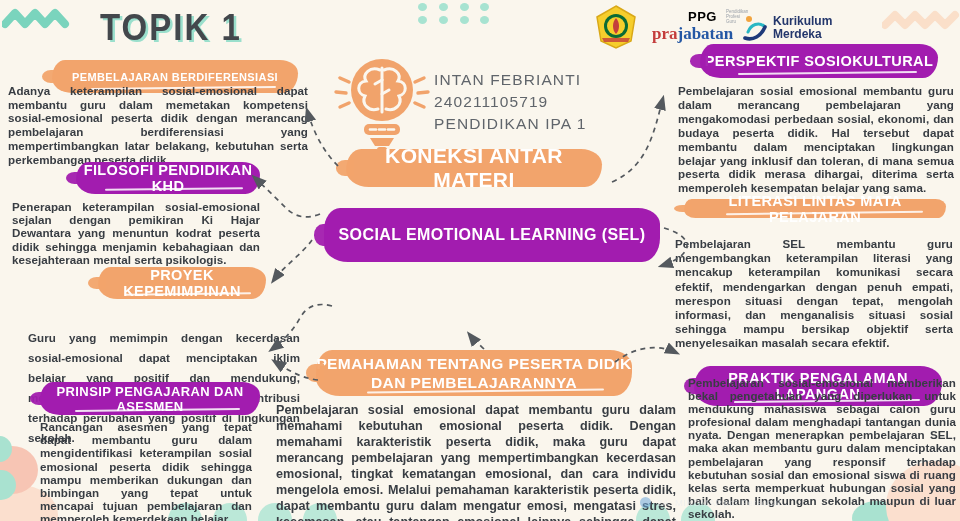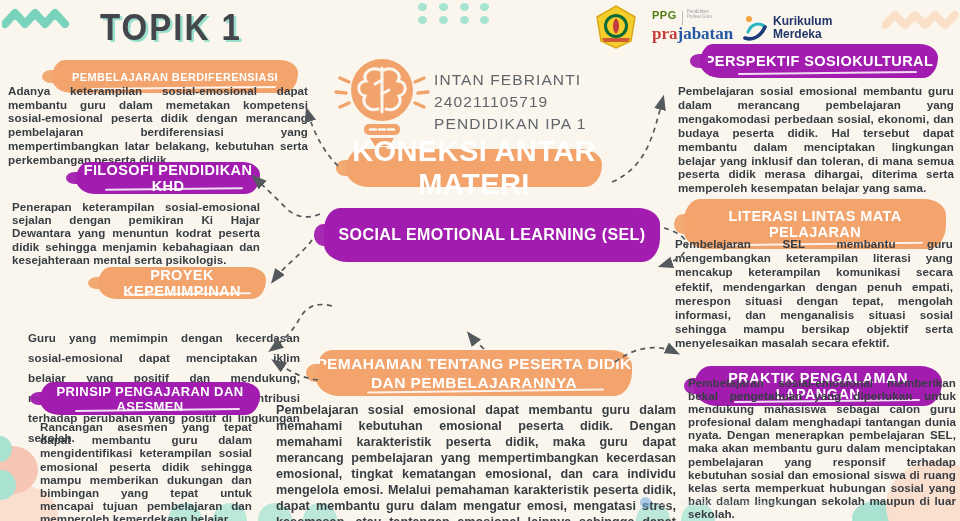--- a/index.html
+++ b/index.html
@@ -32,21 +32,21 @@
   
   .sec-body{position:absolute;font-weight:bold;color:#383D43;text-align:justify;
         font-size:11.6px;line-height:13.6px;letter-spacing:.05px;}
 
   
   #who{left:434px;top:69px;color:#60656B;font-size:15.5px;line-height:22px;letter-spacing:1.1px;}
 
   
   #ppg{left:652px;top:9px;width:96px;}
   #ppg .row1{display:flex;align-items:flex-start;}
-  #ppg .ppg-txt{color:#4d7c0f;font-weight:bold;font-size:11px;letter-spacing:.5px;}
+  #ppg .ppg-txt{color:#000000;font-weight:bold;font-size:13px;letter-spacing:.5px;margin-left:36px;}
   #ppg .div{width:1px;height:14px;background:#B9BDC4;margin:2px 4px 0 5px;}
   #ppg .sub{font-size:4.5px;color:#9AA0A8;line-height:5px;width:30px;}
   #ppg .row2{font-family:"Liberation Serif",serif;font-weight:bold;font-size:17px;margin-top:-1px;}
   #ppg .pra{color:#C43D3C;} #ppg .jab{color:#2457A4;}
   #km{left:742px;top:14px;display:flex;align-items:center;}
   #km .txt{color:#23366B;font-weight:bold;font-size:12px;line-height:13px;margin-left:5px;}
 
   
   #wm{left:640px;top:497px;display:flex;align-items:flex-start;opacity:.55;}
   #wm .dot{width:11px;height:11px;border-radius:50%;background:#6FA8DC;margin-right:6px;}
@@ -145,21 +145,21 @@
   <path d="M36,88 L60,88 L55,96 L41,96 Z" fill="#F1A36B"></path>
   <rect x="43" y="97" width="10" height="5" rx="2.5" fill="#F1A36B"></rect>
 </svg>
 
 <div id="who" class="abs">
   <div>INTAN FEBRIANTI</div>
   <div>240211105719</div>
   <div>PENDIDIKAN IPA 1</div>
 </div>
 
-<div class="tape orange" style="left:346px;top:149px;width:256px;height:38px;font-size:29px;align-items:flex-end;">
+<div class="tape orange" style="left:346px;top:149px;width:256px;height:38px;font-size:21px;align-items:flex-end;">
   <span>KONEKSI ANTAR MATERI</span>
 </div>
 <div class="tape teal" style="left:324px;top:208px;width:336px;height:54px;font-size:16px;">
   <span>SOCIAL EMOTIONAL LEARNING (SEL)</span>
 </div>
 
 <div class="tape orange u" style="left:52px;top:60px;width:246px;height:33px;font-size:11px;">
   <span>PEMBELAJARAN BERDIFERENSIASI</span>
 </div>
 <div class="sec-body" style="left:8px;top:84px;width:300px;line-height:13.7px;">Adanya keterampilan sosial-emosional dapat membantu guru dalam memetakan kompetensi sosial-emosional peserta didik dengan merancang pembelajaran berdiferensiasi yang mempertimbangkan latar belakang, kebutuhan serta perkembangan peserta didik.</div>
@@ -177,21 +177,21 @@
 <div class="tape teal u" style="left:40px;top:382px;width:220px;height:33px;font-size:13px;">
   <span>PRINSIP PENGAJARAN DAN ASESMEN</span>
 </div>
 <div class="sec-body" style="left:40px;top:420px;width:212px;line-height:13.2px;">Rancangan asesmen yang tepat dapat membantu guru dalam mengidentifikasi keterampilan sosial emosional peserta didik sehingga mampu memberikan dukungan dan bimbingan yang tepat untuk mencapai tujuan pembelajaran dan memperoleh kemerdekaan belajar</div>
 
 <div class="tape teal u" style="left:700px;top:44px;width:238px;height:34px;font-size:14.5px;">
   <span>PERSPEKTIF SOSIOKULTURAL</span>
 </div>
 <div class="sec-body" style="left:678px;top:84px;width:276px;line-height:13.9px;">Pembelajaran sosial emosional membantu guru dalam merancang pembelajaran yang mengakomodasi perbedaan sosial, ekonomi, dan budaya peserta didik. Hal tersebut dapat membantu dalam menciptakan lingkungan belajar yang inklusif dan toleran, di mana semua peserta didik merasa dihargai, diterima serta memperoleh kesempatan belajar yang sama.</div>
 
-<div class="tape orange u" style="left:684px;top:199px;width:262px;height:50px;font-size:14.5px;">
+<div class="tape orange u" style="left:684px;top:199px;width:262px;height:19px;font-size:14.5px;">
   <span>LITERASI LINTAS MATA PELAJARAN</span>
 </div>
 <div class="sec-body" style="left:675px;top:237px;width:278px;line-height:14.2px;">Pembelajaran SEL membantu guru mengembangkan keterampilan literasi yang mencakup keterampilan komunikasi secara efektif, mendengarkan dengan penuh empati, merespon situasi dengan tepat, mengolah informasi, dan menganalisis situasi sosial sehingga mampu bersikap objektif serta menyelesaikan masalah secara efektif.</div>
 
 <div class="tape teal u" style="left:694px;top:338px;width:248px;height:40px;font-size:14.5px;margin-top:28px;">
   <span>PRAKTIK PENGALAMAN LAPANGAN</span>
 </div>
 <div class="sec-body" style="left:688px;top:376px;width:268px;line-height:13.1px;">Pembelajaran sosial-emosional memberikan bekal pengetahuan yang diperlukan untuk mendukung mahasiswa sebagai calon guru profesional dalam menghadapi tantangan dunia nyata. Dengan menerapkan pembelajaran SEL, maka akan membantu guru dalam menciptakan pembelajaran yang responsif terhadap kebutuhan sosial dan emosional siswa di ruang kelas serta memperkuat hubungan sosial yang baik dalam lingkungan sekolah maupun di luar sekolah.</div>
 
 <div class="tape orange u" style="left:316px;top:350px;width:316px;height:46px;font-size:15.5px;line-height:19px;">

